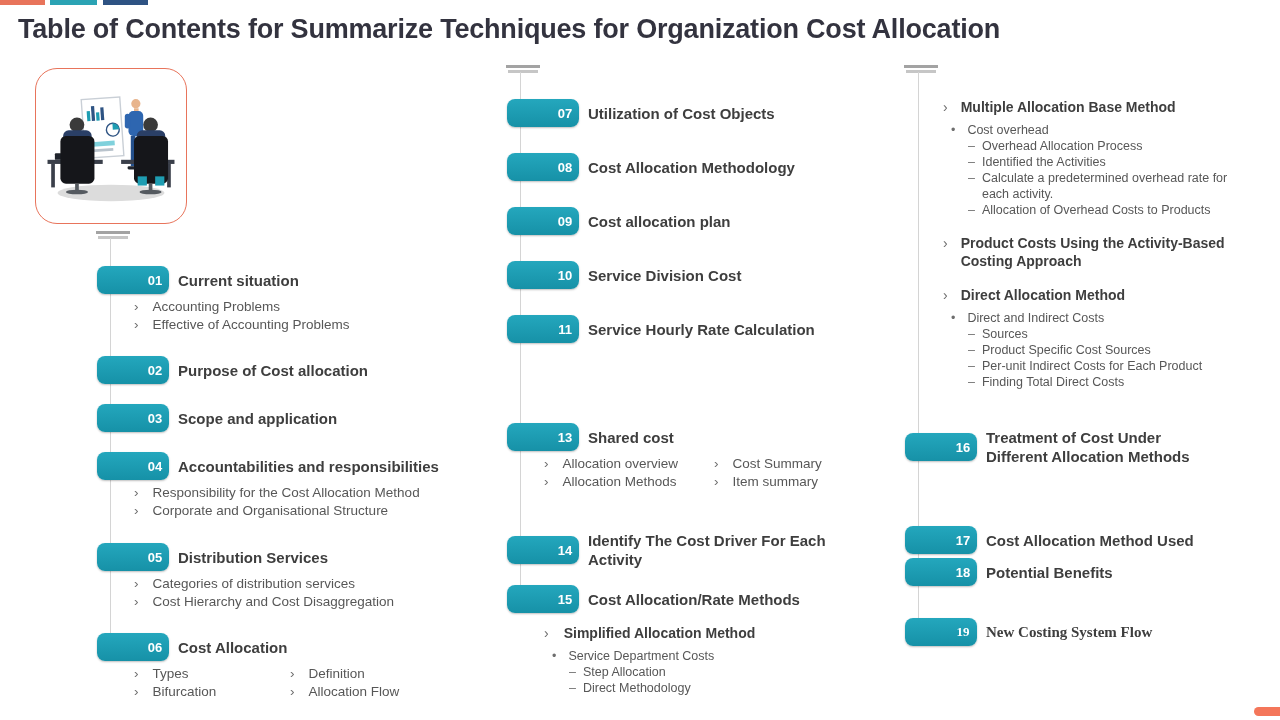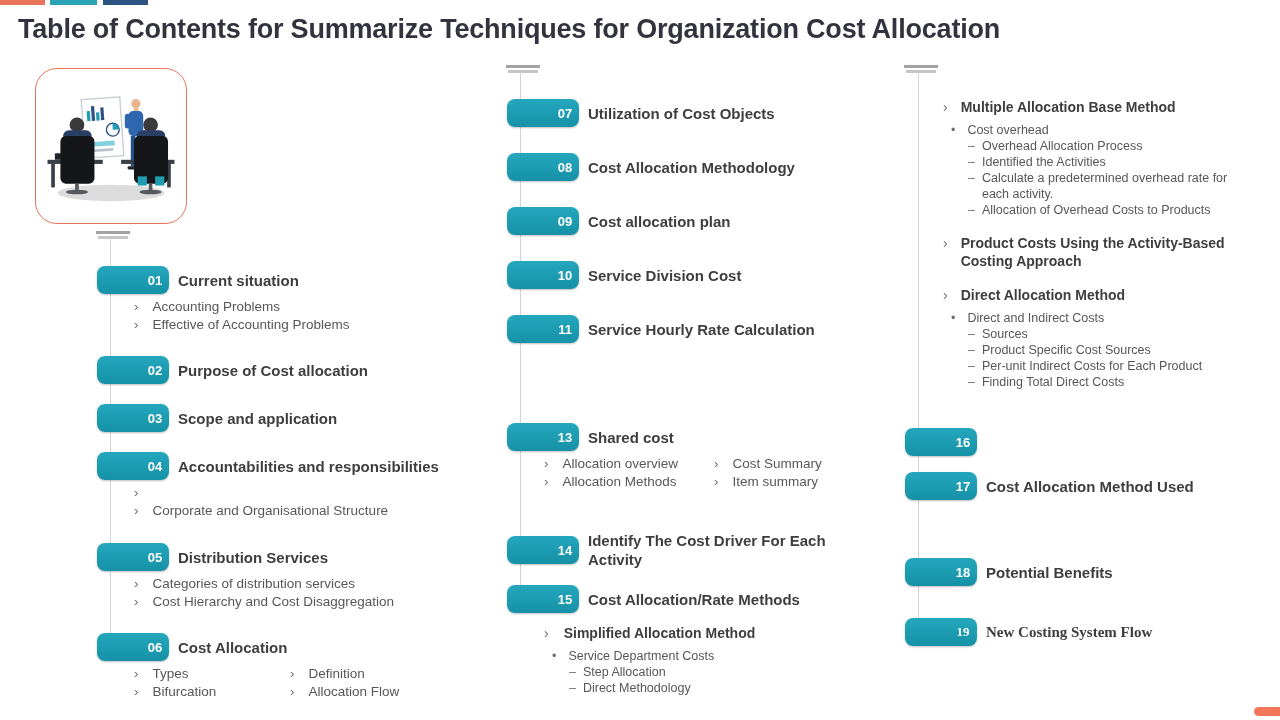--- a/index.html
+++ b/index.html
@@ -150,20 +150,21 @@
       </div>
     </div>
     <div class="toc-item" style="left: 97px; top: 452px; width: 370px;">
       <div class="toc-row">
         <span class="badge">04</span>
         <span class="toc-title">Accountabilities and responsibilities</span>
       </div>
       <div class="subs">
         <div class="sub-line">
           <span class="chev">›</span>
+          <span>Responsibility for the Cost Allocation Method</span>
         </div>
         <div class="sub-line">
           <span class="chev">›</span>
           <span>Corporate and Organisational Structure</span>
         </div>
       </div>
     </div>
     <div class="toc-item" style="left: 97px; top: 543px; width: 370px;">
       <div class="toc-row">
         <span class="badge">05</span>
@@ -284,23 +285,24 @@
         </div>
         <div class="n-dash">
           <span class="dash">–</span>
           <span>Direct Methodology</span>
         </div>
       </div>
     </div>
     <div class="toc-item" style="left: 905px; top: 428px; width: 300px;">
       <div class="toc-row">
         <span class="badge">16</span>
-      </div>
-    </div>
-    <div class="toc-item" style="left: 905px; top: 472px; width: 300px;">
+        <span class="toc-title" style="max-width: 262px;">Treatment of Cost Under Different Allocation Methods</span>
+      </div>
+    </div>
+    <div class="toc-item" style="left: 905px; top: 526px; width: 300px;">
       <div class="toc-row">
         <span class="badge">17</span>
         <span class="toc-title" style="max-width: 262px;">Cost Allocation Method Used</span>
       </div>
     </div>
     <div class="toc-item" style="left: 905px; top: 558px; width: 300px;">
       <div class="toc-row">
         <span class="badge">18</span>
         <span class="toc-title" style="max-width: 262px;">Potential Benefits</span>
       </div>

